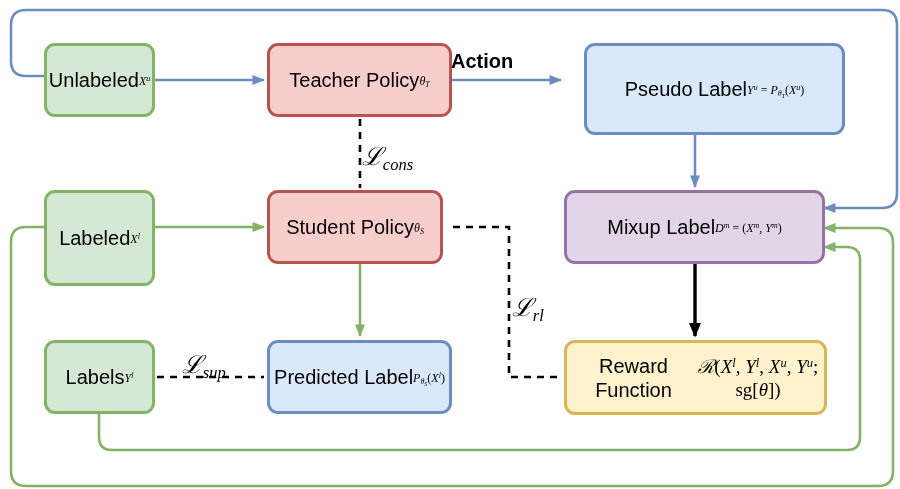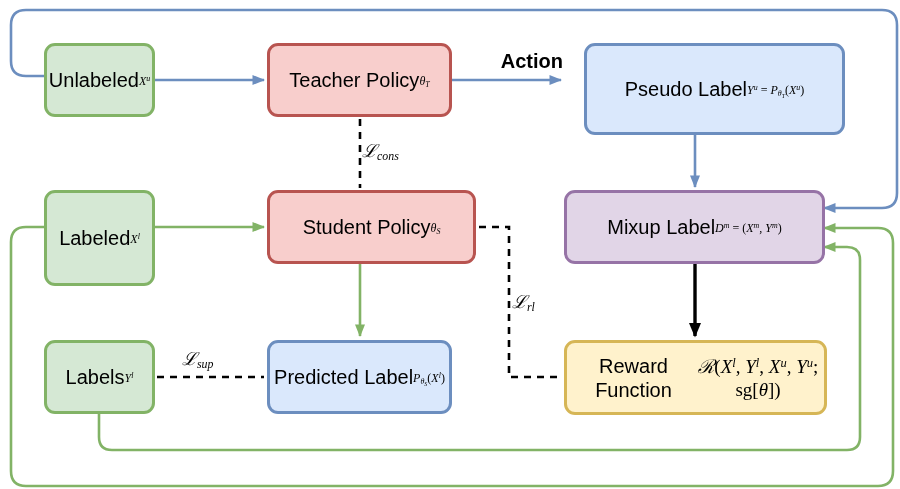--- a/index.html
+++ b/index.html
@@ -33,22 +33,22 @@
   .m-v{font-style:italic;}
   .m-s{font-style:normal;}
   .m-r{font-style:normal;}
   .m-cal{font-style:italic;}
   .m-up{font-style:italic;font-size:0.66em;position:relative;top:-0.45em;}
   .m-dn{font-style:italic;font-size:0.66em;position:relative;top:0.28em;}
   .m-dn2{font-style:italic;font-size:0.5em;position:relative;top:0.62em;}
 
   
   .elabel{position:absolute;white-space:nowrap;color:#000;}
-  .action-label{font-weight:bold;font-size:20px;width:112px;text-align:right;}
-  .math-label{font-size:18px;font-family:Liberation Serif, serif;}
+  .action-label{font-weight:bold;font-size:20px;width:112px;text-align:left;}
+  .math-label{font-size:25px;font-family:Liberation Serif, serif;}
 </style>
 </head>
 <body>
 
 <div id="canvas">
 
   <svg id="wires" viewBox="0 0 900 489">
     <defs>
       <marker id="ab" markerUnits="userSpaceOnUse" markerWidth="16" markerHeight="14" refX="12.5" refY="6" orient="auto">
         <path d="M1,1 L13.5,6 L1,11 Z" class="f-blue"></path>
@@ -87,21 +87,21 @@
   </div>
   <div class="box blue-box" style="left:584px;top:43px;width:261px;height:92px">
     <div class="title">Pseudo Label</div>
     <div class="math"><span class="m-v">Y</span><span class="m-up">u</span><span class="m-s"> = </span><span class="m-v">P</span><span class="m-dn">θ</span><span class="m-dn2">T</span><span class="m-s">(</span><span class="m-v">X</span><span class="m-up">u</span><span class="m-s">)</span></div>
   </div>
 
   <div class="box green-box" style="left:44px;top:190px;width:111px;height:96px">
     <div class="title">Labeled</div>
     <div class="math"><span class="m-v">X</span><span class="m-up">l</span></div>
   </div>
-  <div class="box red-box" style="left:267px;top:190px;width:209px;height:74px">
+  <div class="box red-box" style="left:267px;top:190px;width:176px;height:74px">
     <div class="title">Student Policy</div>
     <div class="math"><span class="m-v">θ</span><span class="m-dn">S</span></div>
   </div>
   <div class="box purple-box" style="left:564px;top:190px;width:261px;height:74px">
     <div class="title">Mixup Label</div>
     <div class="math"><span class="m-cal">D</span><span class="m-up">m</span><span class="m-s"> = </span><span class="m-s">(</span><span class="m-v">X</span><span class="m-up">m</span><span class="m-s">, </span><span class="m-v">Y</span><span class="m-up">m</span><span class="m-s">)</span></div>
   </div>
 
   <div class="box green-box" style="left:44px;top:340px;width:111px;height:74px">
     <div class="title">Labels</div>

